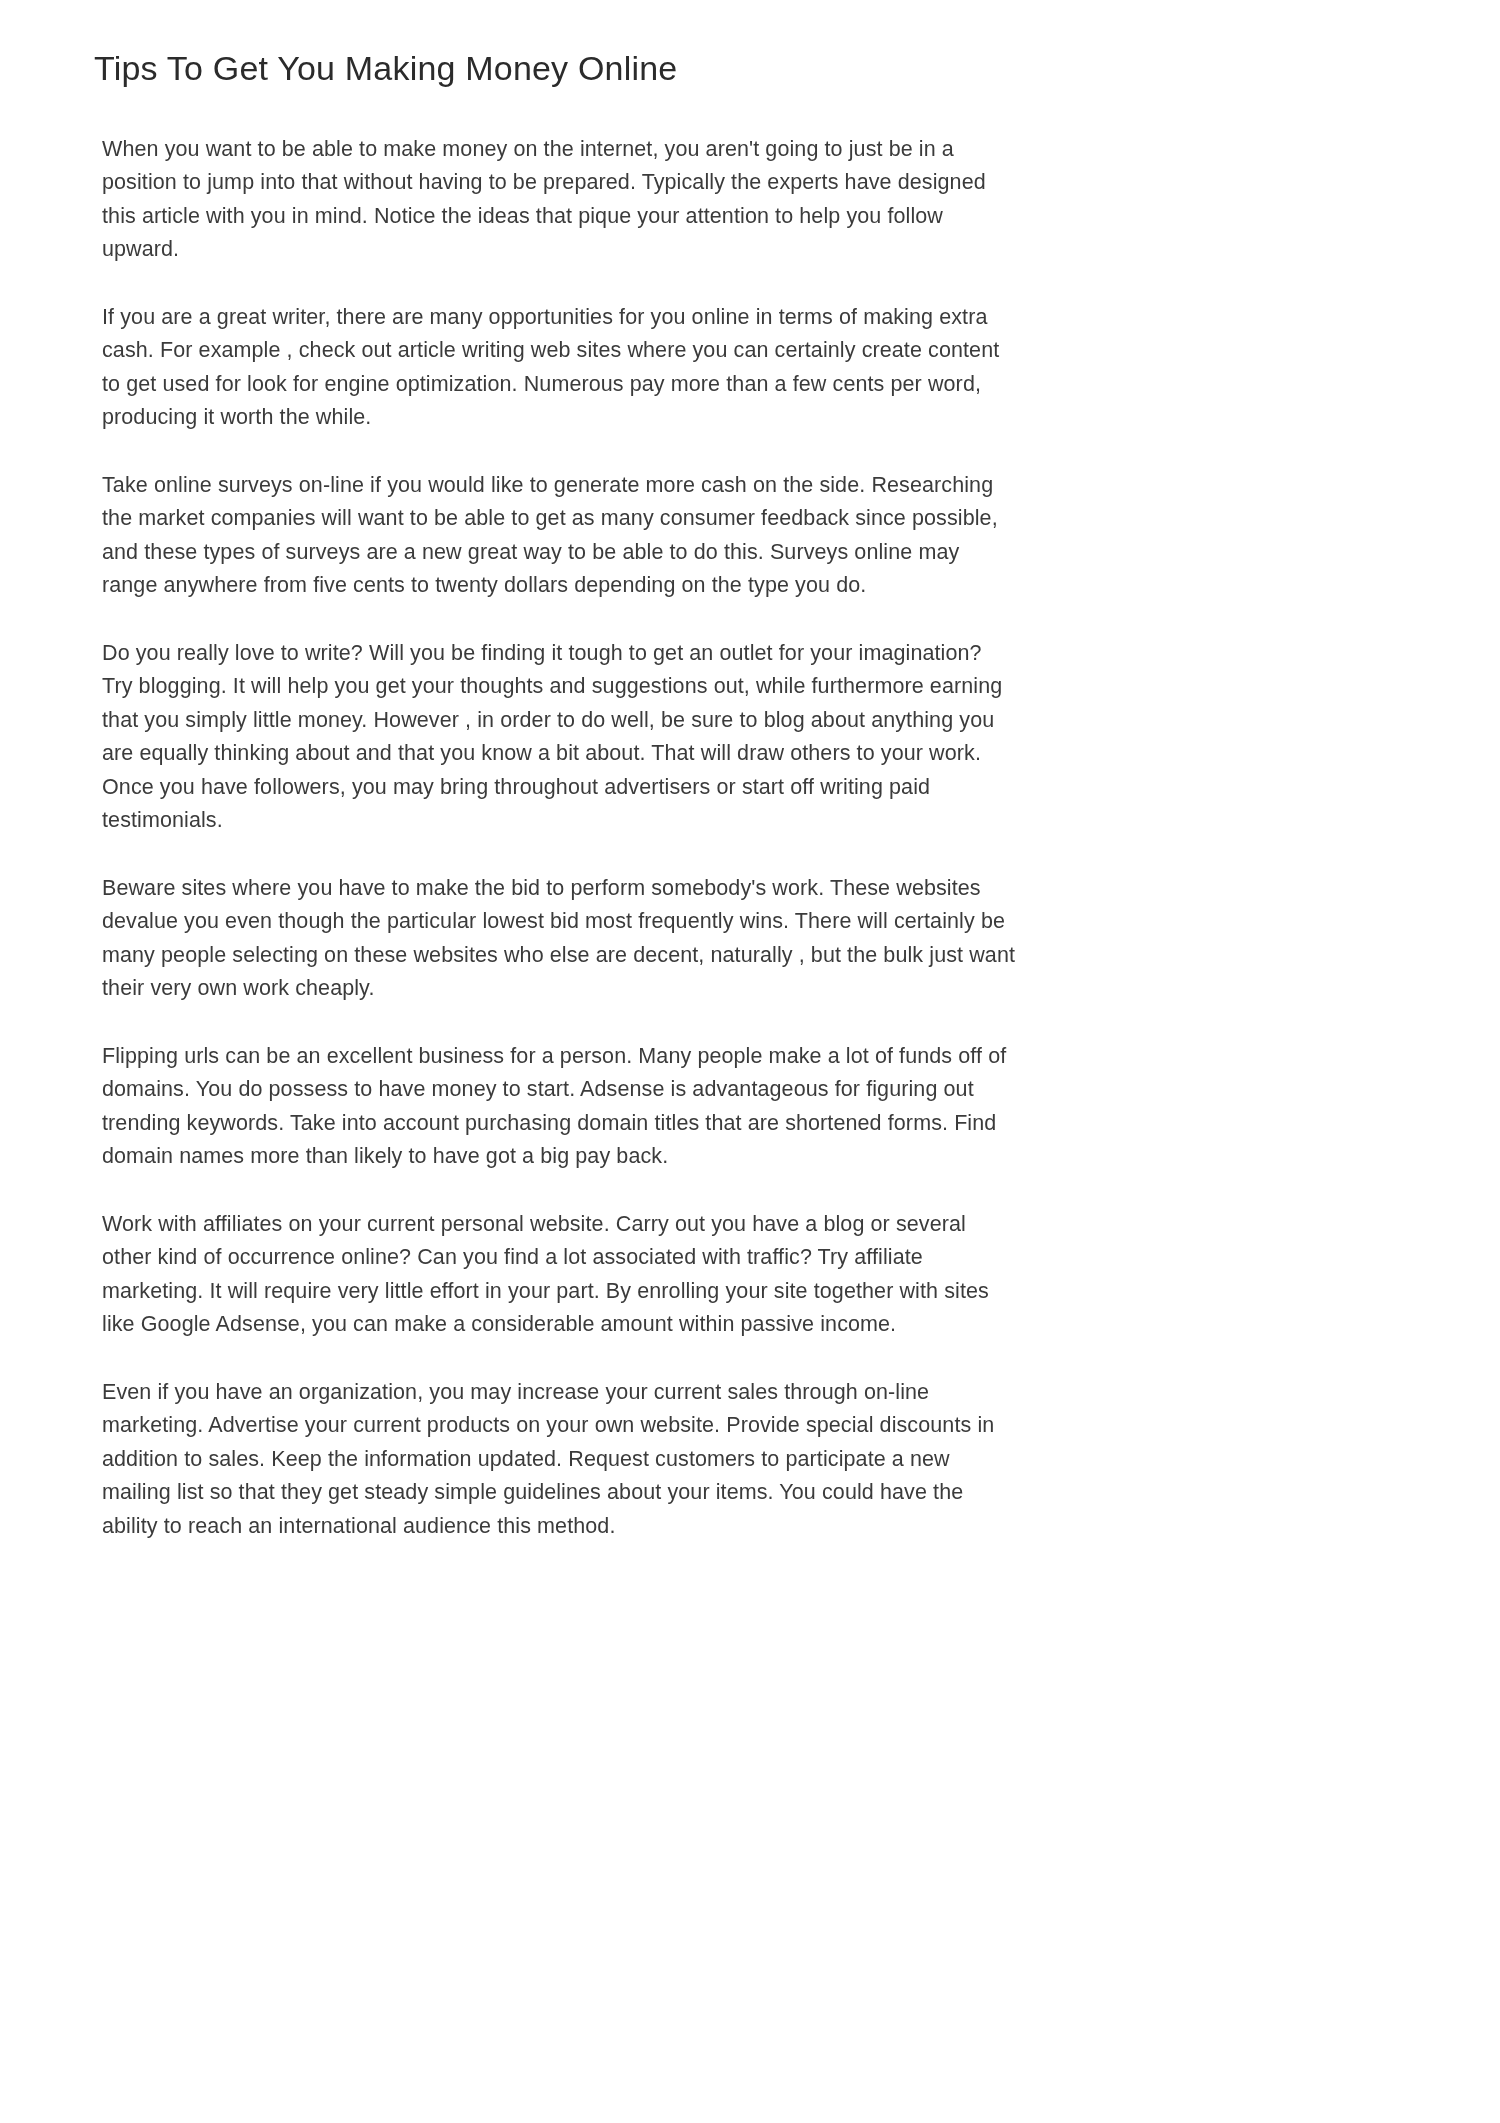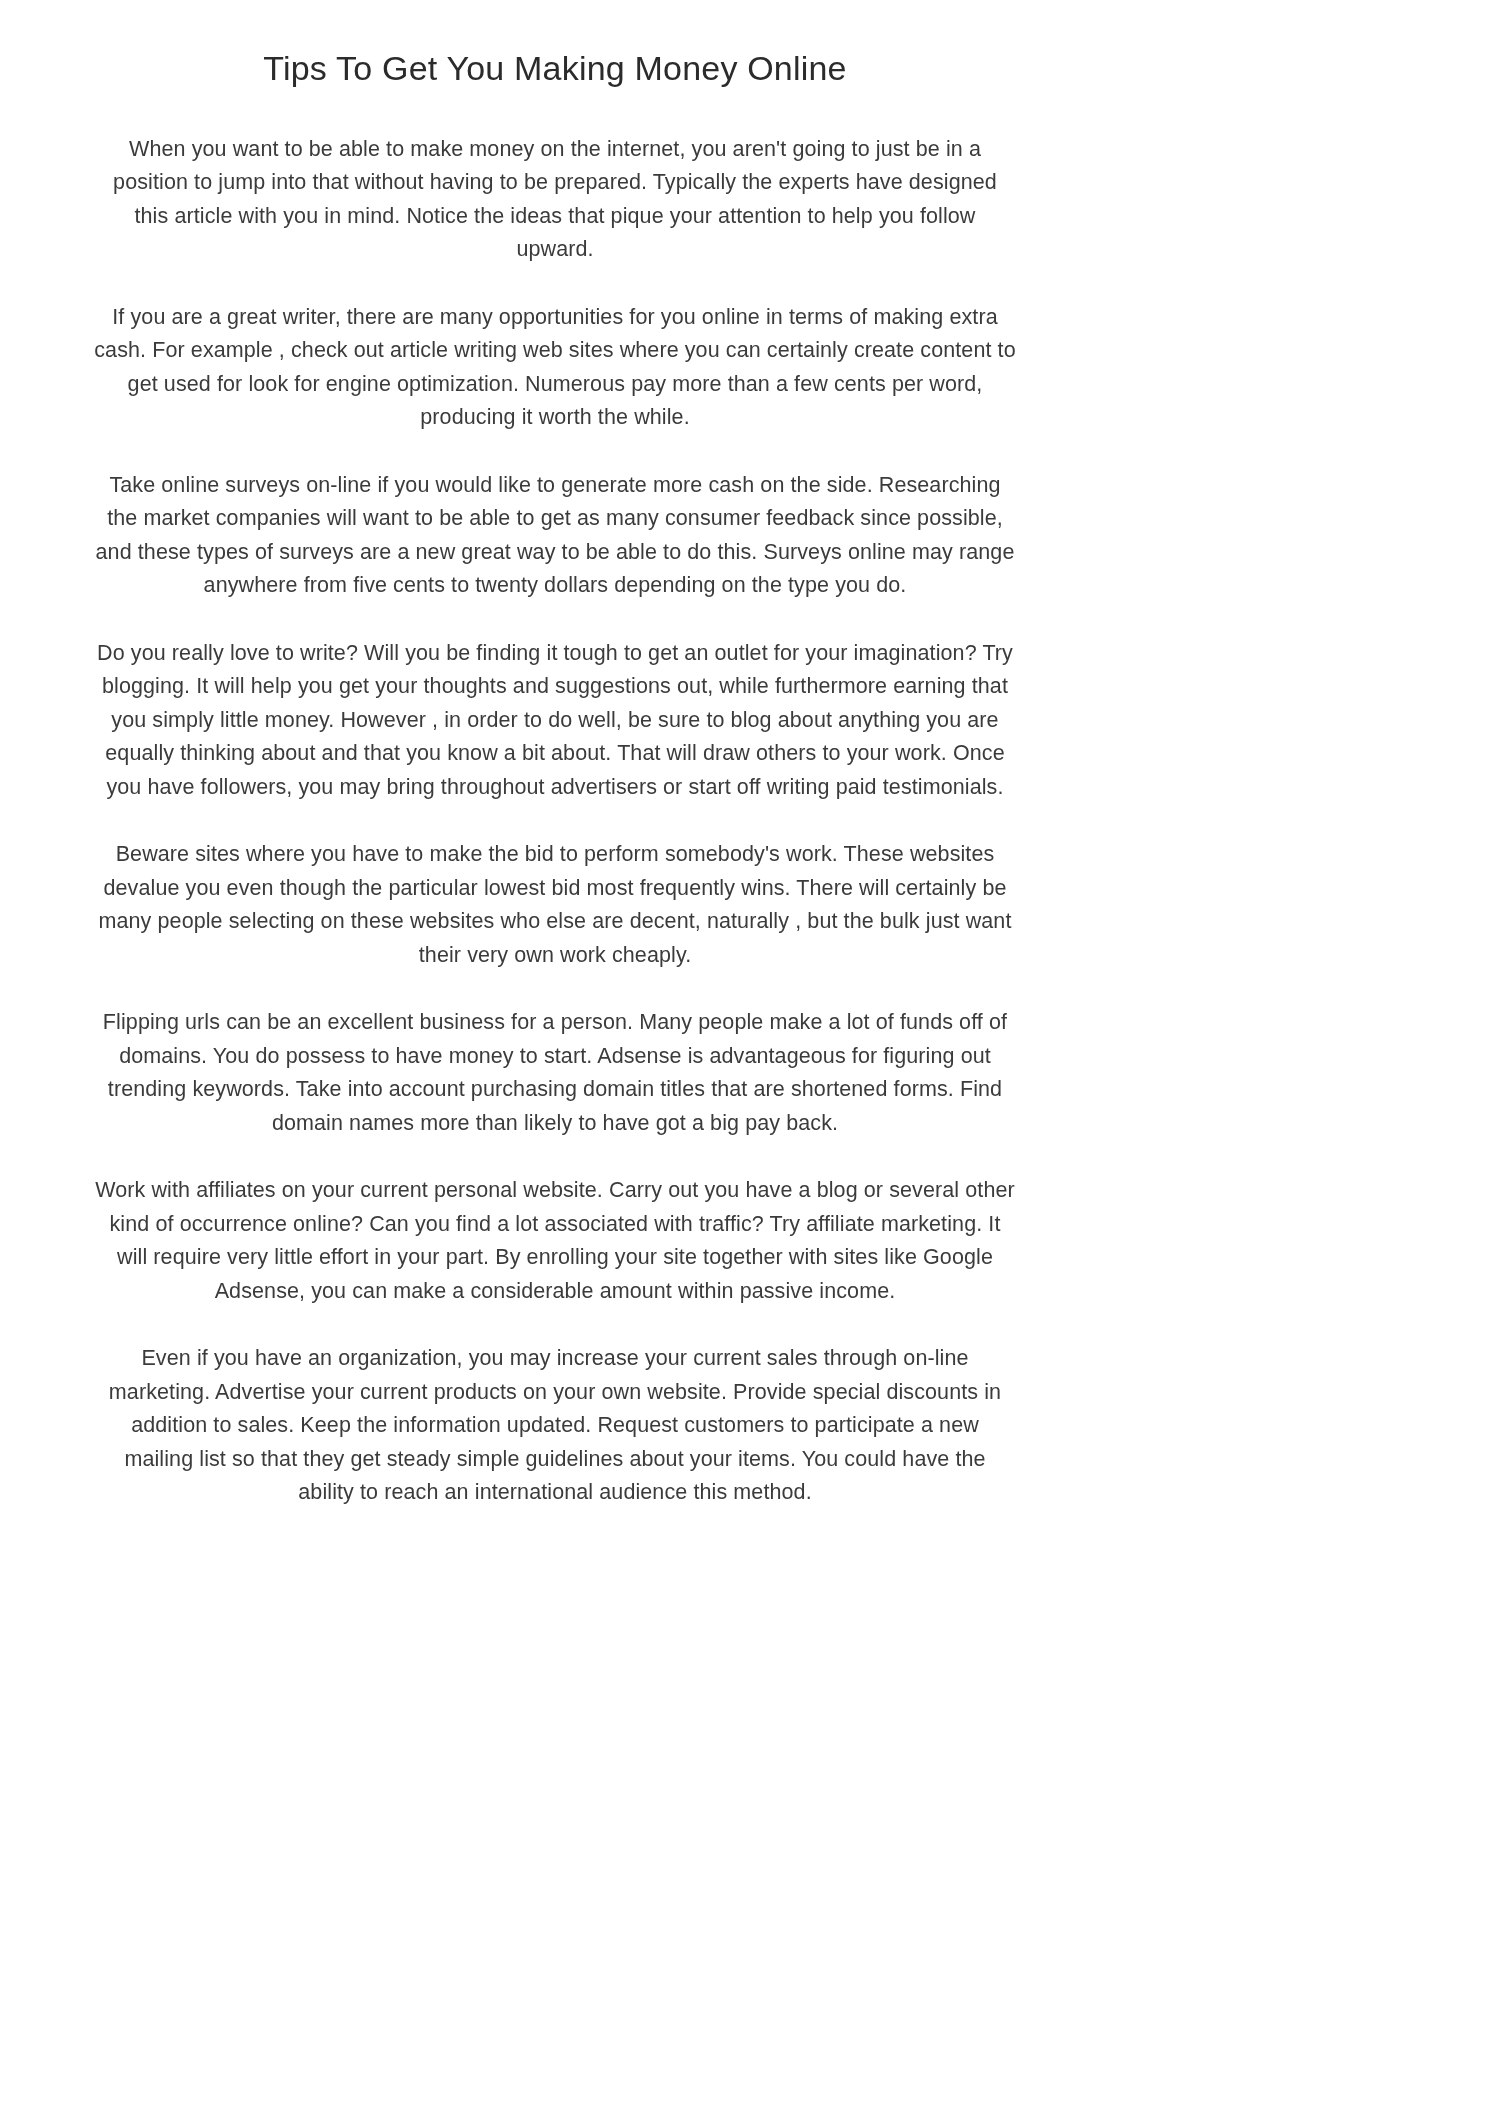--- a/index.html
+++ b/index.html
@@ -13,36 +13,35 @@
     height: 2123px;
     margin: 0 auto;
     background: #ffffff;
     box-sizing: border-box;
     padding: 48px 0 0 94px;
     overflow: hidden;
     font-family: "Liberation Sans", sans-serif;
   }
   .content {
     width: 922px;
-    text-align: center;
   }
   .article-title {
     font-size: 34px;
     line-height: 1.2;
     font-weight: 400;
     color: #2b2b2b;
     margin: 0 0 44px 0;
     letter-spacing: 0.2px;
   }
   .article-paragraph {
     font-size: 21.5px;
     line-height: 33.5px;
     font-weight: 400;
     color: #3b3b3b;
-    margin: 0 0 34px 0;
+    margin: 0 0 34px 8px;
     letter-spacing: 0.1px;
   }
 </style>
 </head>
 <body>
 
 <div class="page">
   <div class="content">
     <h1 class="article-title">Tips To Get You Making Money Online</h1>
 

